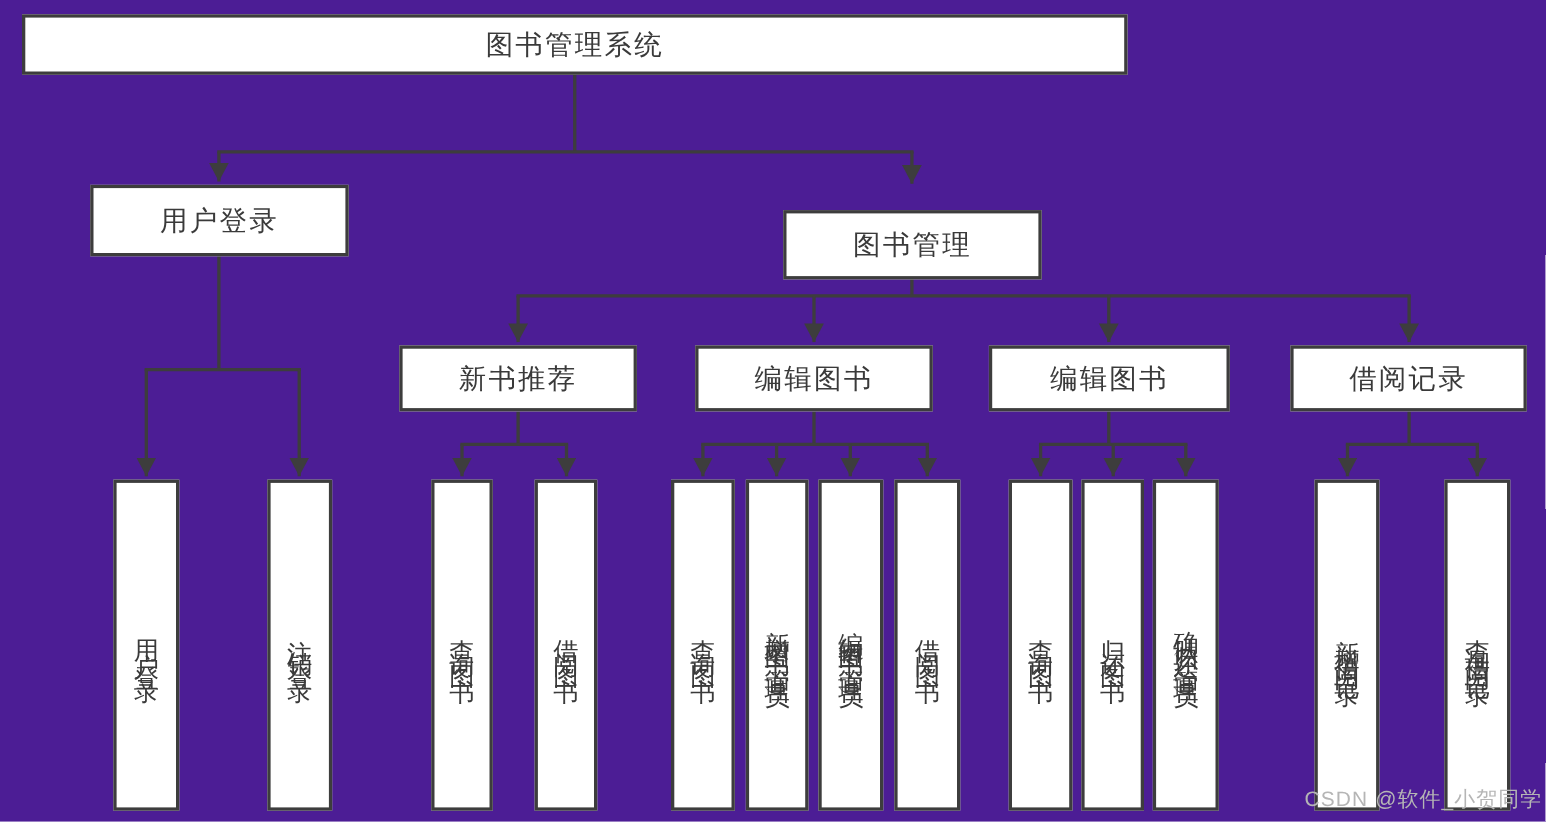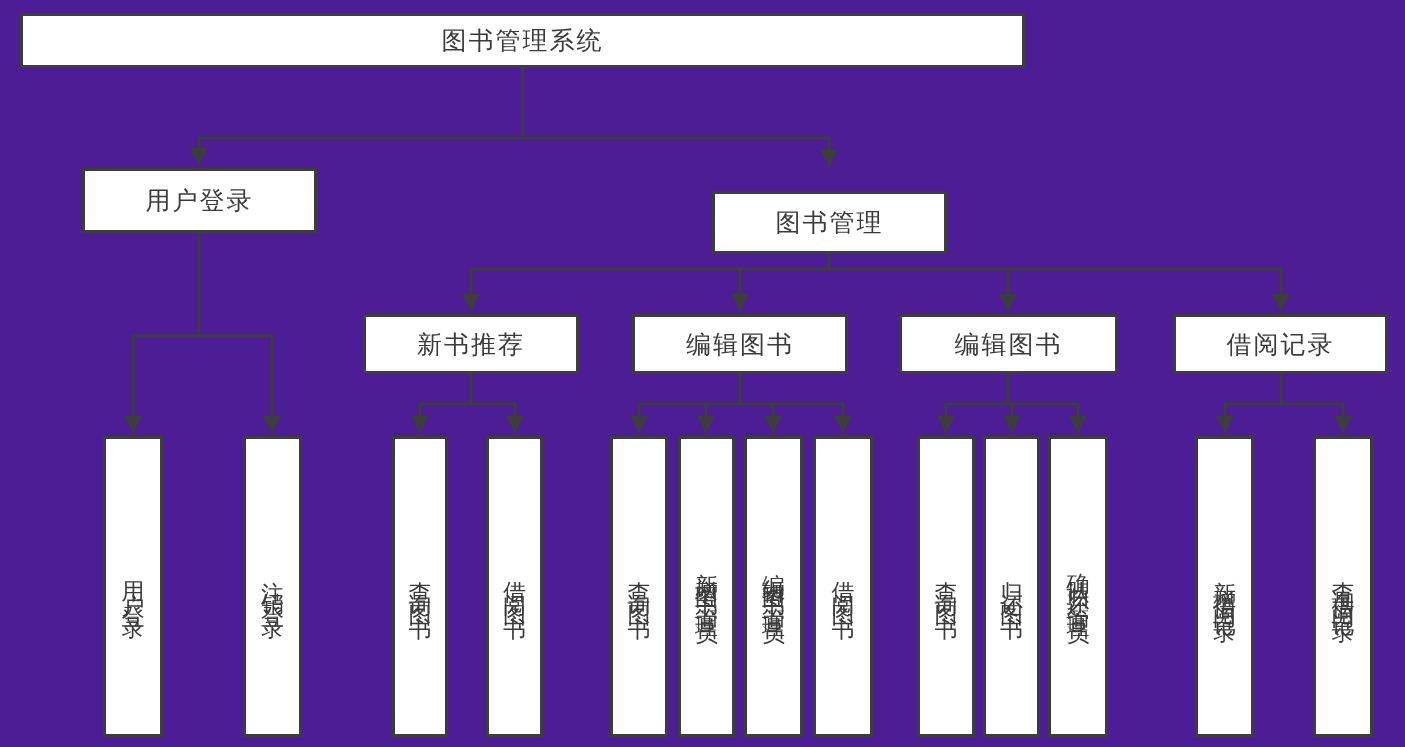--- a/index.html
+++ b/index.html
@@ -158,14 +158,15 @@
     <span class="vlabel" style="letter-spacing: 7px;">确认归还（管理员）</span>
   </div>
 
   <div class="vbox" style="left:1195px;top:436px;width:59px;height:301px;">
     <span class="vlabel" style="letter-spacing: 8px;">新增借阅记录</span>
   </div>
   <div class="vbox" style="left:1313px;top:436px;width:60px;height:301px;">
     <span class="vlabel" style="letter-spacing: 8px;">查询借阅记录</span>
   </div>
 
+  <div class="watermark" style="left:1186px;top:714px;">CSDN @软件_小贺同学</div>
 
 </div>
 
 </body></html>

